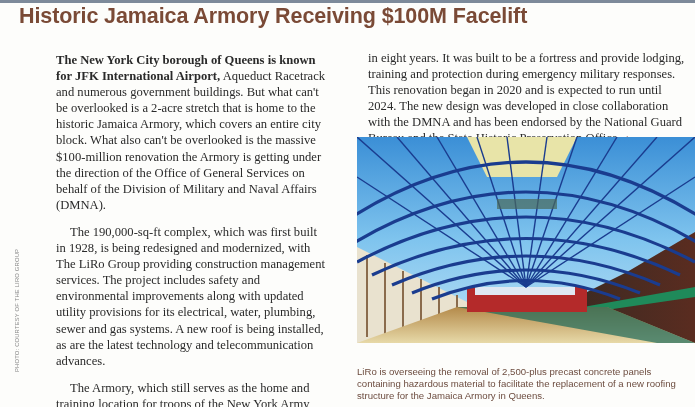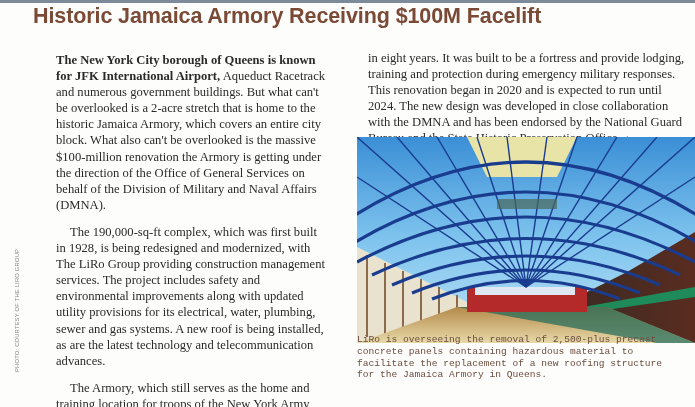--- a/index.html
+++ b/index.html
@@ -1,28 +1,28 @@
 <!DOCTYPE html>
 <html><head>
 <meta charset="utf-8">
 <style>
   html, body { margin:0; padding:0; }
   body { width:695px; height:407px; background:#fdfdfb; position:relative; overflow:hidden; font-family:"Liberation Serif", serif; }
   .topbar { position:absolute; left:0; top:0; width:695px; height:3px; background:#7d8a9a; }
-  .title { position:absolute; left:33px; top:4px; font-family:"Liberation Sans", sans-serif; font-weight:bold; font-size:21.5px; color:#7a4a36; letter-spacing:-0.1px; white-space:nowrap; }
+  .title { position:absolute; left:19px; top:4px; font-family:"Liberation Sans", sans-serif; font-weight:bold; font-size:21.5px; color:#7a4a36; letter-spacing:-0.1px; white-space:nowrap; }
   .col { position:absolute; font-size:12.6px; line-height:16.1px; color:#2a2a2a; }
   .col-left { left:45px; top:41px; width:292px; }
   .col-right { left:357px; top:39px; width:340px; }
   .col p { margin:11px; }
   .indent { text-indent:14px; }
   .lead { font-weight:bold; }
   .end-mark { color:#8a3a28; font-size:9px; margin-left:3px; }
   .credit { position:absolute; left:14px; top:372px; transform-origin:left top; transform:rotate(-90deg); font-family:"Liberation Sans", sans-serif; font-size:5.8px; color:#888; white-space:nowrap; letter-spacing:0.2px; }
   .photo { position:absolute; left:357px; top:137px; width:338px; height:206px; overflow:hidden; background:#1b4f9e; }
-  .caption { position:absolute; left:357px; top:334px; width:320px; font-family:Liberation Mono, monospace; font-size:9.6px; line-height:11.8px; color:#6d4d40; }
+  .caption { position:absolute; left:357px; top:366px; width:320px; font-family:Liberation Sans, sans-serif; font-size:9.6px; line-height:11.8px; color:#6d4d40; }
 </style>
 </head>
 <body>
 
 <div class="topbar"></div>
 
 <h1 class="title" style="margin:0;">Historic Jamaica Armory Receiving $100M Facelift</h1>
 
 <div class="col col-left">
   <p><span class="lead">The New York City borough of Queens is known for JFK International Airport,</span><span> Aqueduct Racetrack and numerous government buildings. But what can't be overlooked is a 2-acre stretch that is home to the historic Jamaica Armory, which covers an entire city block. What also can't be overlooked is the massive $100-million renovation the Armory is getting under the direction of the Office of General Services on behalf of the Division of Military and Naval Affairs (DMNA).</span></p>

